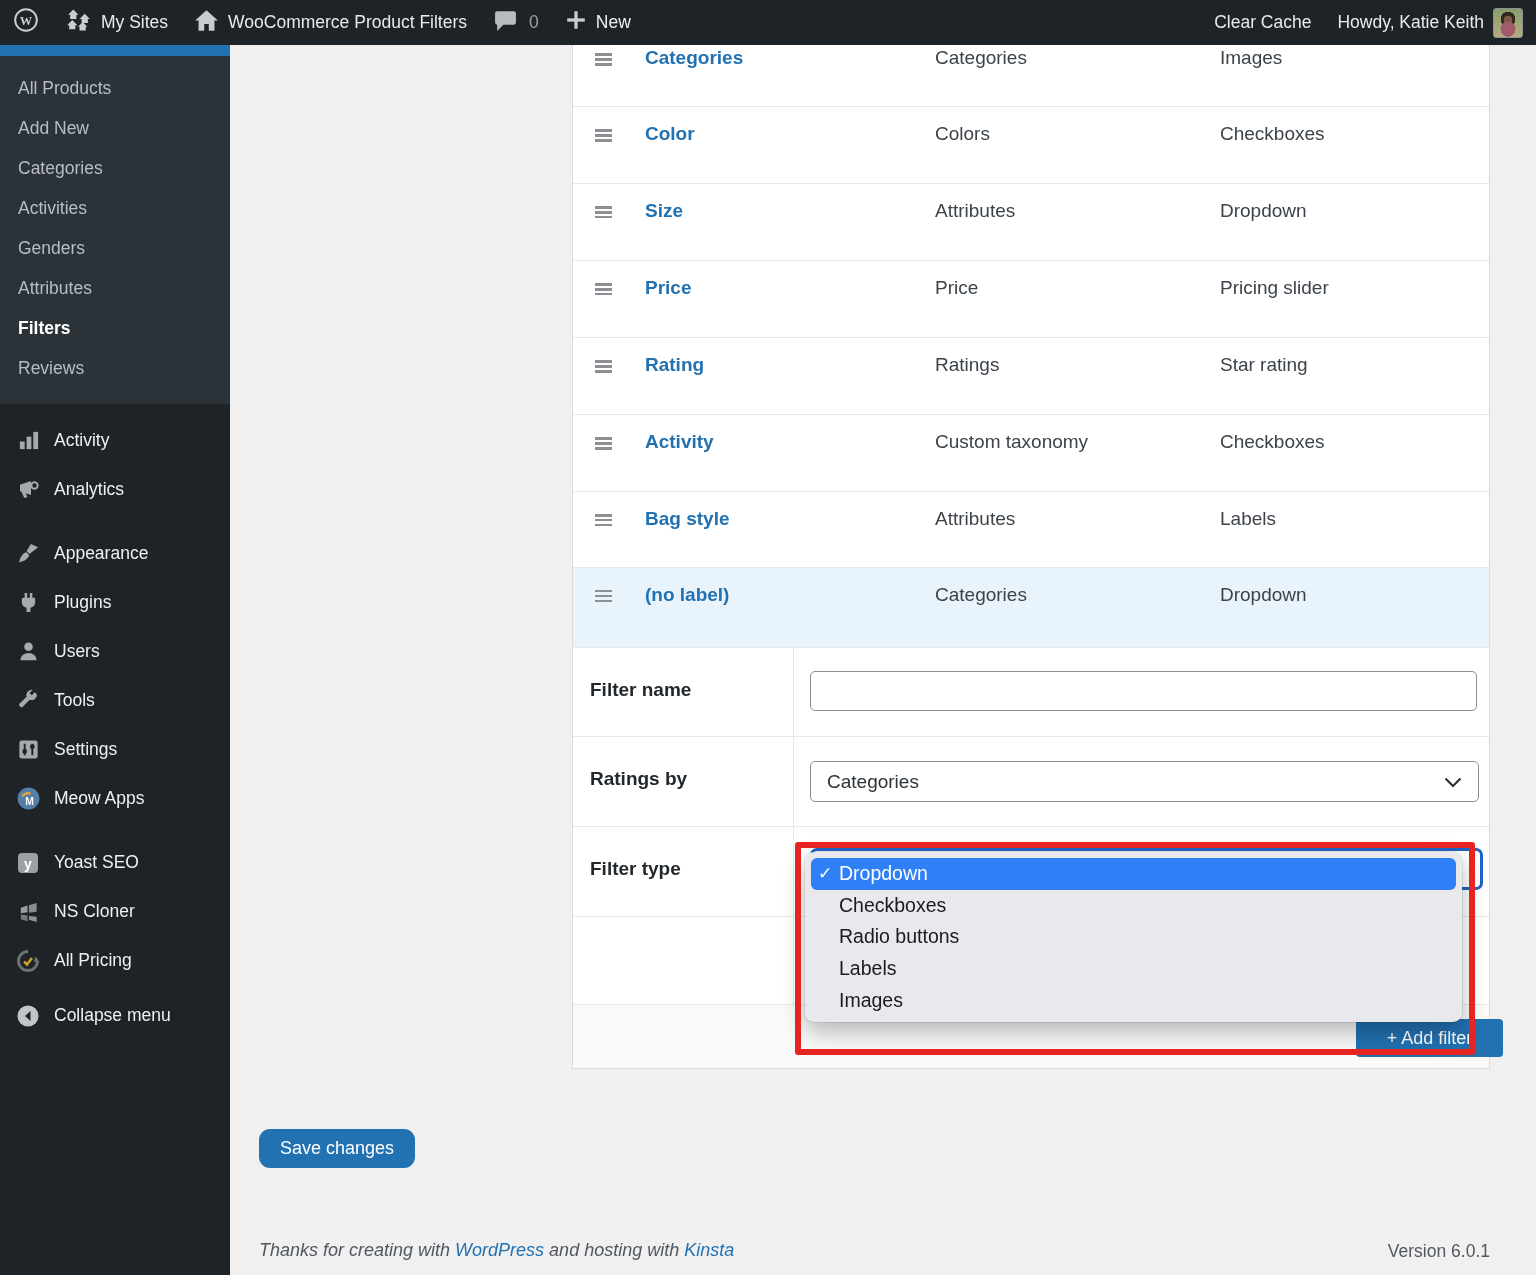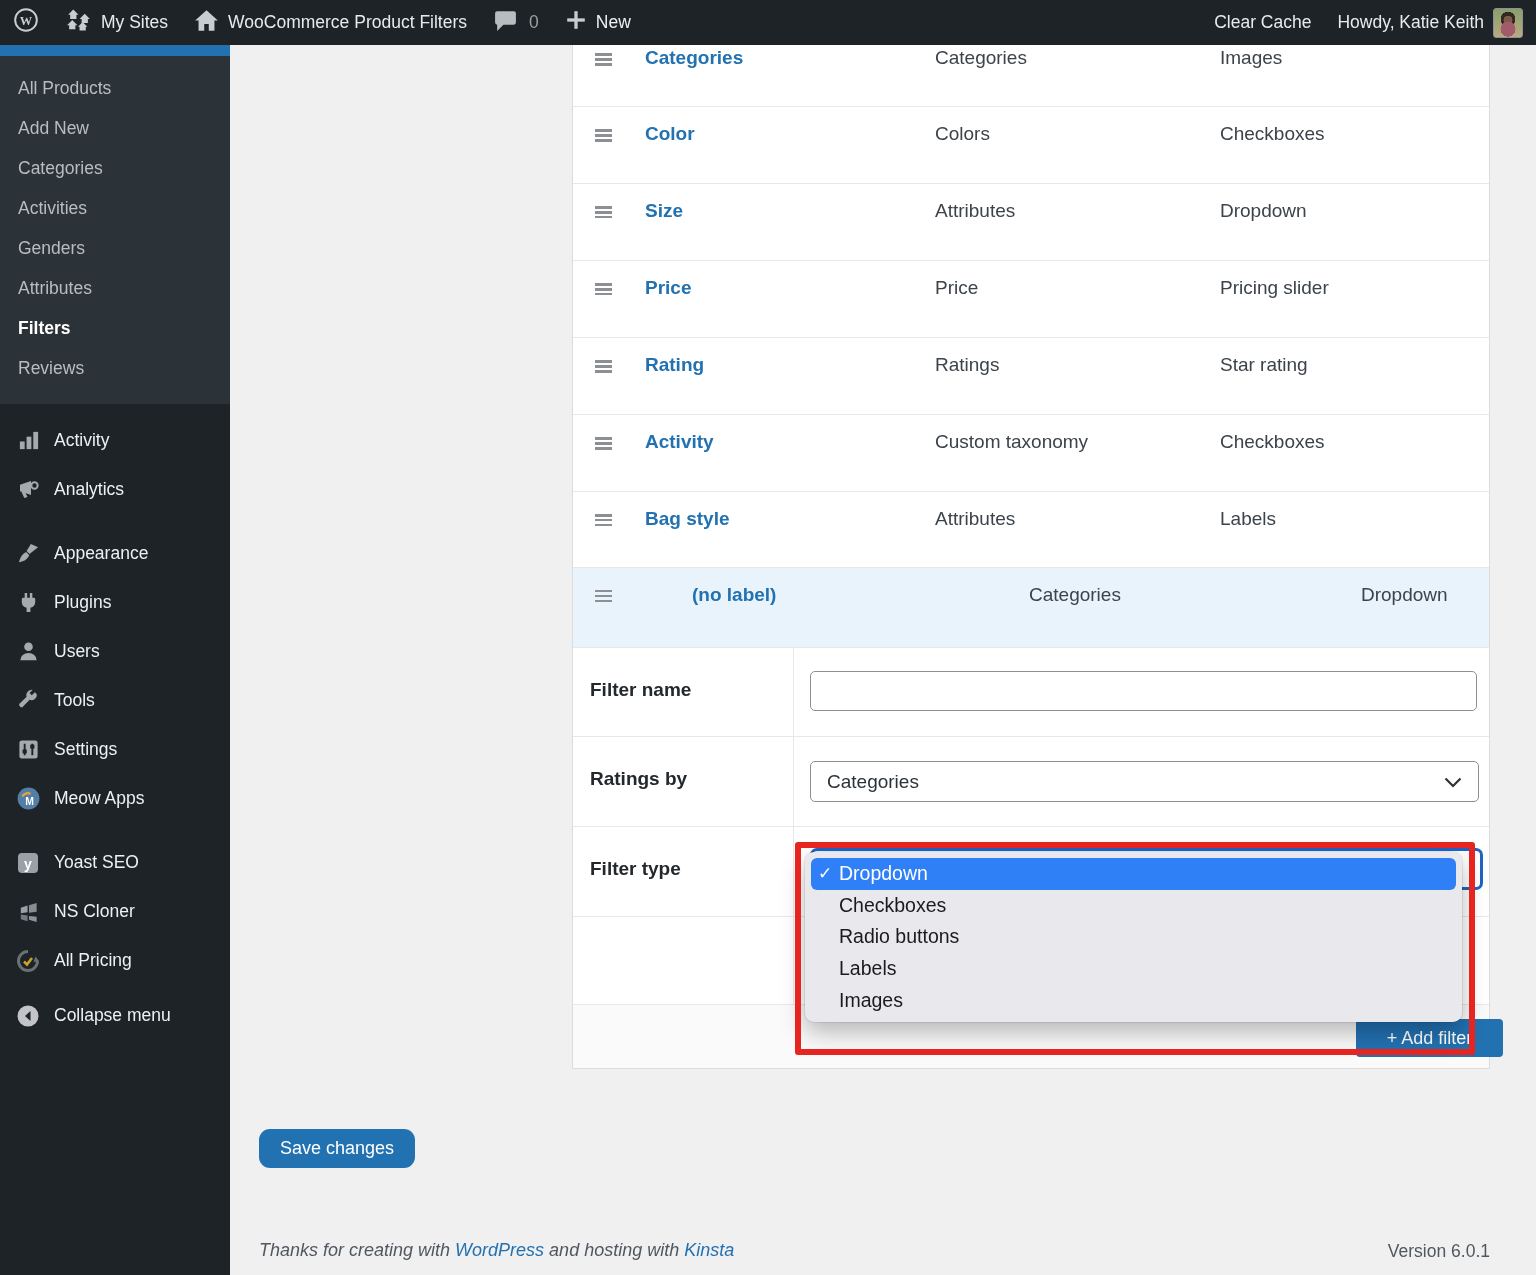--- a/index.html
+++ b/index.html
@@ -31,21 +31,21 @@
   .menu { padding-top:12px; }
   .menu-item { height:49px; display:flex; align-items:center; color:#eef0f1; font-size:17.5px; cursor:pointer; }
   .menu-icon { width:26px; height:26px; margin:0 13px 0 15px; display:flex; align-items:center; justify-content:center; flex:0 0 26px; }
   .menu-gap { height:15px; }
 
   
   .panel { position:absolute; left:572px; top:45px; width:918px; background:#fff;
     border-left:1px solid #dcdcde; border-right:1px solid #dcdcde; border-bottom:1px solid #dcdcde; z-index:1; }
   .frow { display:flex; border-bottom:1px solid #e8e8e8; height:77px; padding-top:16px; font-size:19px; color:#3c434a; background:#fff; }
   .frow.first { height:62px; padding-top:2px; }
-  .frow.highlighted { height:80px; background:#e9f3fb;gap:47px; }
+  .frow.highlighted { height:80px; background:#e9f3fb; }
   .col-handle { width:72px; padding-left:22px; }
   .drag-icon { display:block; width:17px; height:13px; margin-top:6px;
     background:repeating-linear-gradient(to bottom, #8c8f94 0 2.5px, transparent 2.5px 5px); cursor:grab; }
   .col-name { width:290px; color:#2271b1; font-weight:700; text-decoration:none; cursor:pointer; }
   .col-by { width:285px; }
   .col-type { flex:1; }
 
   
   .form-row { display:flex; border-bottom:1px solid #e8e8e8; background:#fff; }
   .fr-name { height:89px; } .fr-by { height:90px; } .fr-type { height:90px; } .fr-empty { height:88px; }

